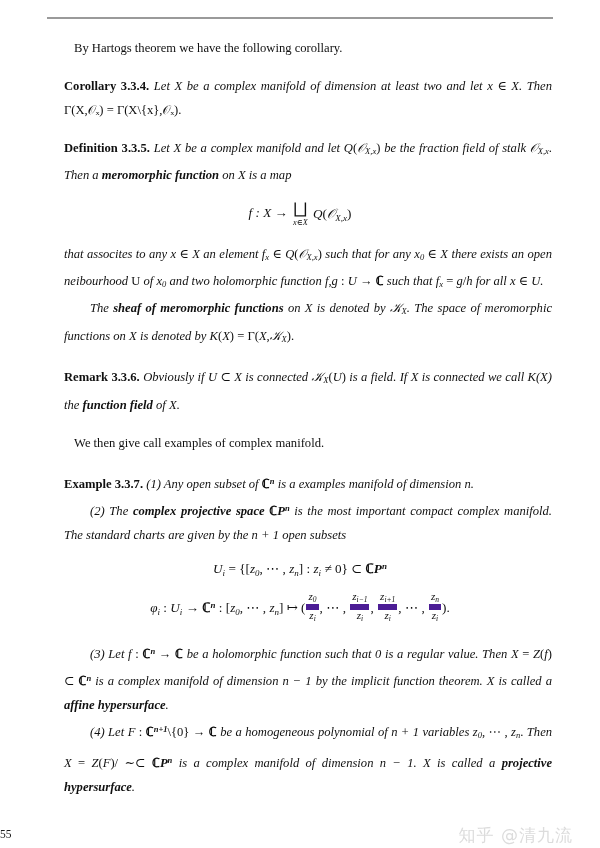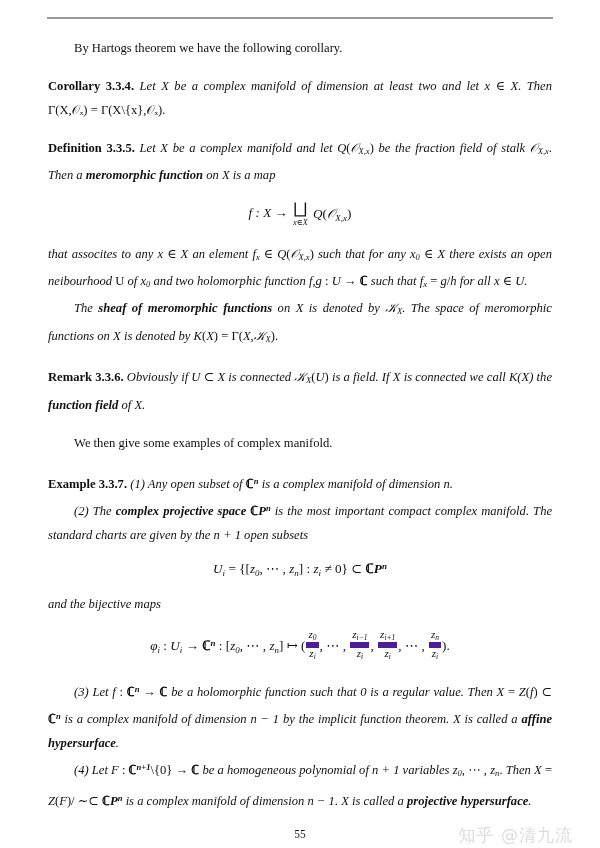--- a/index.html
+++ b/index.html
@@ -44,20 +44,21 @@
   }
   .narrative {
     font-style: normal;
     text-indent: 26px;
   }
   .block {
     margin-top: 14px;
   }
   .body-italic {
     font-style: italic;
+    margin-left: 16px;
   }
   .lead {
     font-weight: bold;
     font-style: normal;
   }
   .run-in-indent {
     text-indent: 26px;
   }
   .mathbf {
     font-weight: bold;
@@ -129,21 +130,20 @@
   .frac .den {
     display: block;
     padding: 0 2px;
     border-top: 6px solid #4c1d95;
   }
   .page-number {
     position: absolute;
     left: 0;
     top: 816px;
     width: 600px;
-    text-align: center;
     font-size: 11.5px;
     font-style: normal;
     color: #1a1a1a;
   }
   .watermark {
     position: absolute;
     right: 22px;
     top: 806px;
     font-size: 17px;
     color: #dcdcdc;
@@ -176,31 +176,30 @@
       </span>
       <span class="mup"><span class="mi">Q</span>(<span class="cal">𝒪</span><sub>X,x</sub>)</span>
     </div>
 
     <p class="body-italic"><span>that assocites to any x ∈ X an element</span> <span class="mup"><span class="mi">f</span><sub>x</sub> ∈ <span class="mi">Q</span>(<span class="cal">𝒪</span><sub>X,x</sub>)</span> <span>such that for any</span> <span class="mup"><span class="mi">x</span><sub>0</sub> ∈ <span class="mi">X</span></span> <span>there exists an open neibourhood</span> <span class="mup mi">U</span> <span>of</span> <span class="mup"><span class="mi">x</span><sub>0</sub></span> <span>and two holomorphic function</span> <span class="mup"><span class="mi">f</span>,<span class="mi">g</span> : <span class="mi">U</span> → <span class="bb">ℂ</span></span> <span>such that</span> <span class="mup"><span class="mi">f</span><sub>x</sub> = <span class="mi">g</span>/<span class="mi">h</span></span> <span>for all x ∈ U.</span></p>
 
     <p class="body-italic run-in-indent"><span>The</span> <span class="mathbf">sheaf of meromorphic functions</span> <span>on X is denoted by</span> <span class="mup"><span class="cal">𝒦</span><sub>X</sub></span><span>. The space of meromorphic functions on X is denoted by</span> <span class="mup"><span class="mi">K</span>(<span class="mi">X</span>) = Γ(<span class="mi">X</span>,<span class="cal">𝒦</span><sub>X</sub>).</span></p>
 
     <p class="block body-italic"><span class="lead">Remark 3.3.6.</span> <span>Obviously if U ⊂ X is connected</span> <span class="mup"><span class="cal">𝒦</span><sub>X</sub>(<span class="mi">U</span>)</span> <span>is a field. If X is connected we call K(X) the</span> <span class="mathbf">function field</span> <span>of X.</span></p>
 
-    <p class="block narrative"><span>We then give some examples of complex manifold.</span></p>
-
-    <p class="block body-italic"><span class="lead">Example 3.3.7.</span> <span>(1)</span> <span>Any open subset of</span> <span class="bb">ℂ<sup>n</sup></span> <span>is a complex manifold of dimension n.</span></p>
+    <p class="block narrative"><span>We then give call examples of complex manifold.</span></p>
+
+    <p class="block body-italic"><span class="lead">Example 3.3.7.</span> <span>(1)</span> <span>Any open subset of</span> <span class="bb">ℂ<sup>n</sup></span> <span>is a examples manifold of dimension n.</span></p>
 
     <p class="body-italic run-in-indent"><span>(2)</span> <span>The</span> <span class="mathbf">complex projective space</span> <span class="bb">ℂ<i>P</i><sup>n</sup></span> <span>is the most important compact complex manifold. The standard charts are given by the n + 1 open subsets</span></p>
 
     <div class="display">
       <span class="mup"><span class="mi">U</span><sub>i</sub> = {[<span class="mi">z</span><sub>0</sub>, ⋯ , <span class="mi">z</span><sub>n</sub>] : <span class="mi">z</span><sub>i</sub> ≠ 0} ⊂ <span class="bb">ℂ<i>P</i><sup>n</sup></span></span>
     </div>
 
-    <p class="body-italic"><span>and the bijective maps</span></p>
 
     <div class="display">
       <span class="mup"><span class="mi">φ</span><sub>i</sub> : <span class="mi">U</span><sub>i</sub> → <span class="bb">ℂ<sup>n</sup></span> : [<span class="mi">z</span><sub>0</sub>, ⋯ , <span class="mi">z</span><sub>n</sub>] ↦ (<span class="frac"><span class="num"><span class="mi">z</span><sub>0</sub></span><span class="den"><span class="mi">z</span><sub>i</sub></span></span>, ⋯ , <span class="frac"><span class="num"><span class="mi">z</span><sub>i−1</sub></span><span class="den"><span class="mi">z</span><sub>i</sub></span></span>, <span class="frac"><span class="num"><span class="mi">z</span><sub>i+1</sub></span><span class="den"><span class="mi">z</span><sub>i</sub></span></span>, ⋯ , <span class="frac"><span class="num"><span class="mi">z</span><sub>n</sub></span><span class="den"><span class="mi">z</span><sub>i</sub></span></span>).</span>
     </div>
 
     <p class="body-italic run-in-indent"><span>(3)</span> <span>Let</span> <span class="mup"><span class="mi">f</span> : <span class="bb">ℂ<sup>n</sup></span> → <span class="bb">ℂ</span></span> <span>be a holomorphic function such that 0 is a regular value. Then</span> <span class="mup"><span class="mi">X</span> = <span class="mi">Z</span>(<span class="mi">f</span>) ⊂ <span class="bb">ℂ<sup>n</sup></span></span> <span>is a complex manifold of dimension n − 1 by the implicit function theorem. X is called a</span> <span class="mathbf">affine hypersurface</span><span>.</span></p>
 
     <p class="body-italic run-in-indent"><span>(4)</span> <span>Let</span> <span class="mup"><span class="mi">F</span> : <span class="bb">ℂ<sup>n+1</sup></span>\{0} → <span class="bb">ℂ</span></span> <span>be a homogeneous polynomial of n + 1 variables</span> <span class="mup"><span class="mi">z</span><sub>0</sub>, ⋯ , <span class="mi">z</span><sub>n</sub>.</span> <span>Then</span> <span class="mup"><span class="mi">X</span> = <span class="mi">Z</span>(<span class="mi">F</span>)/ ∼⊂ <span class="bb">ℂ<i>P</i><sup>n</sup></span></span> <span>is a complex manifold of dimension n − 1. X is called a</span> <span class="mathbf">projective hypersurface</span><span>.</span></p>
 
   </div>

